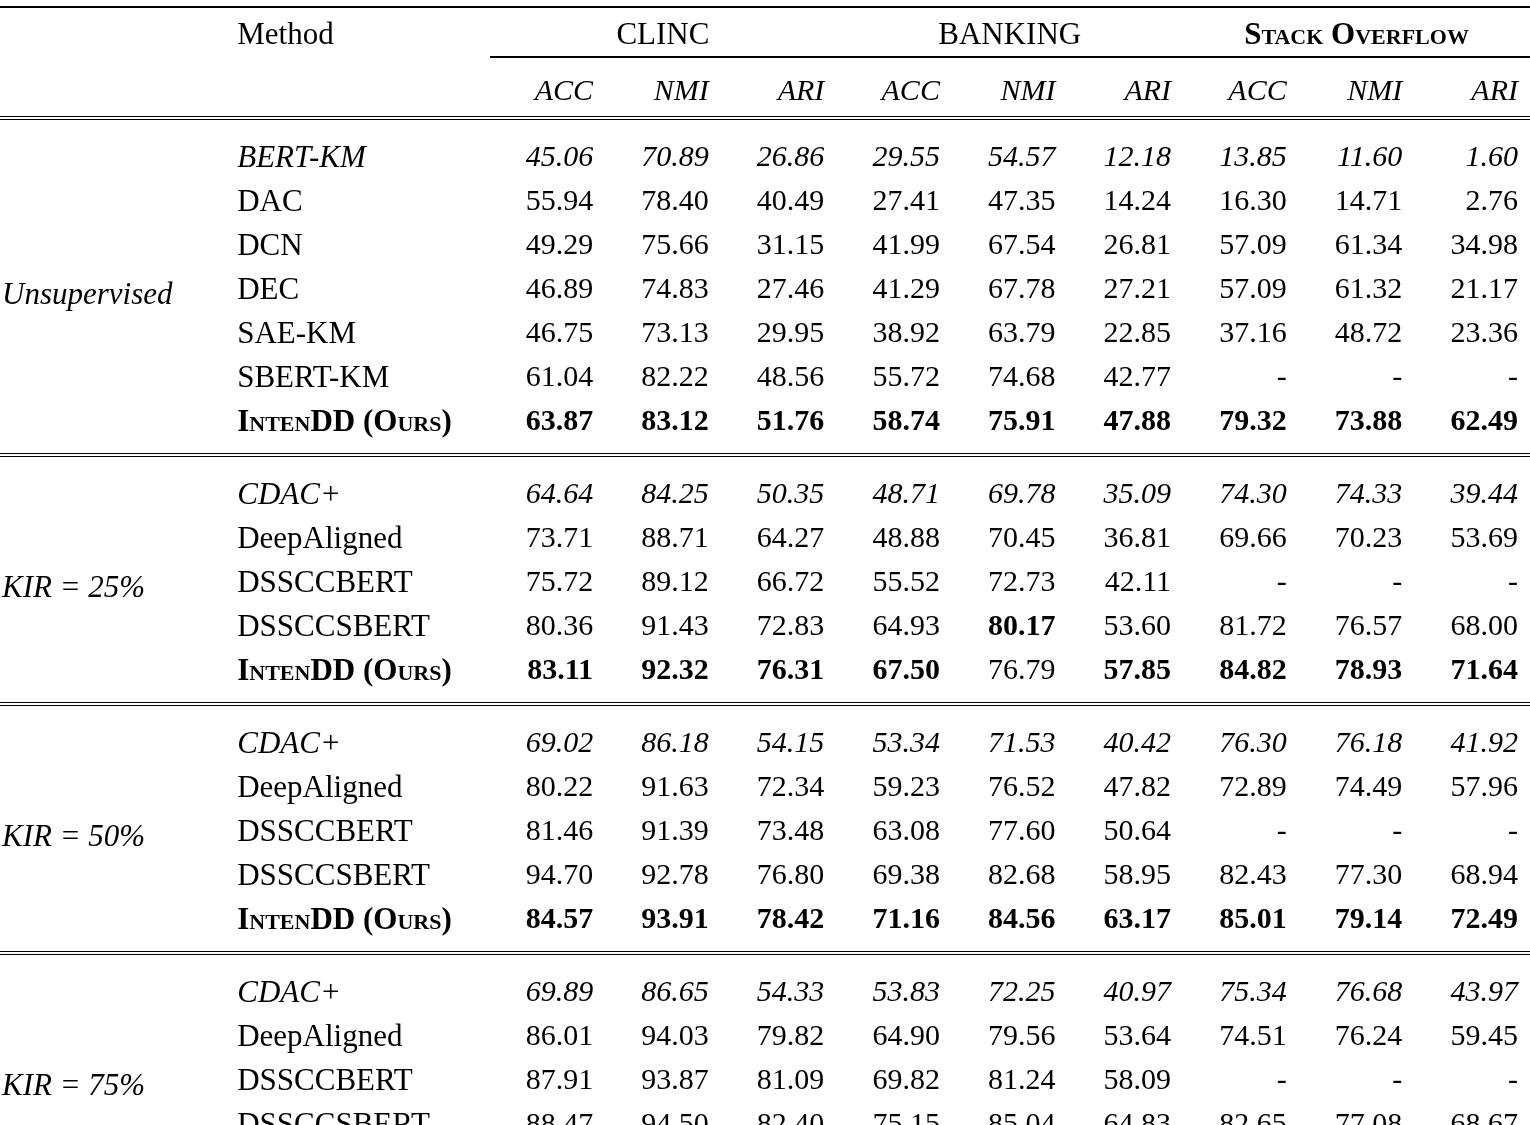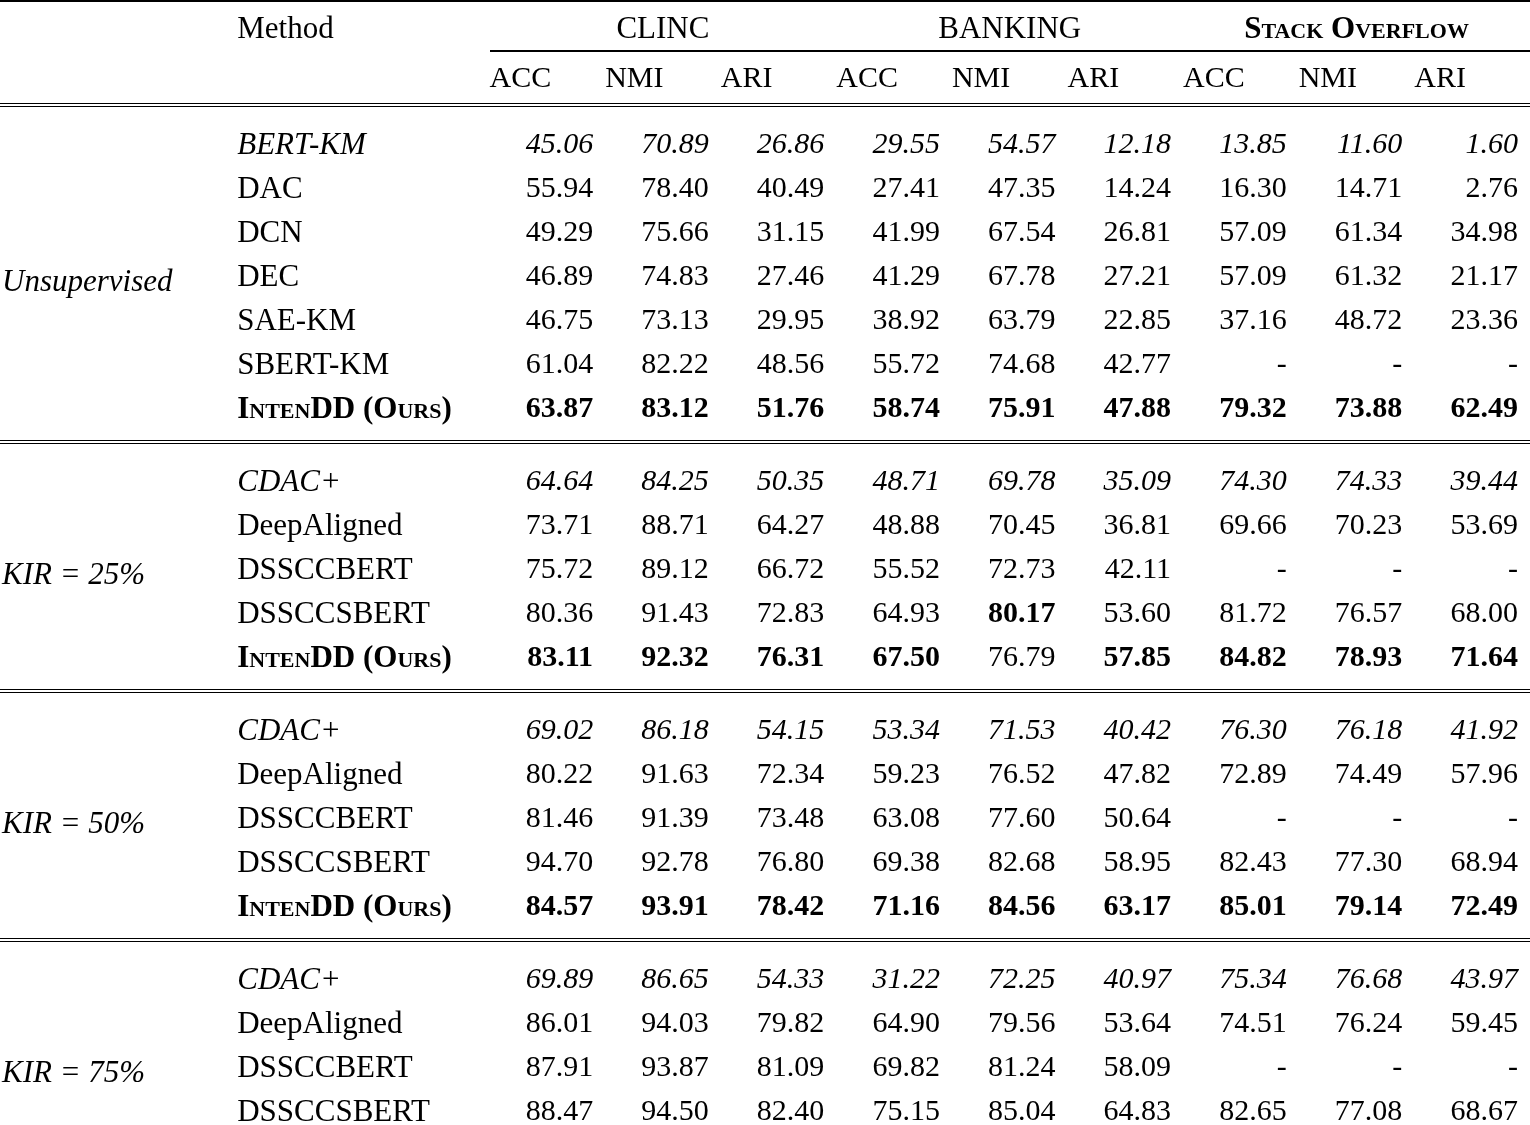--- a/index.html
+++ b/index.html
@@ -12,20 +12,21 @@
     height: 1125px;
     font-family: "Liberation Serif", "DejaVu Serif", serif;
     color: #000000;
     overflow: hidden;
   }
   #sheet {
     position: relative;
     width: 1530px;
     height: 865px;
     box-sizing: border-box;
+    margin-top: 6px;
   }
   table.results {
     border-collapse: collapse;
     width: 1530px;
     table-layout: fixed;
     font-size: 30px;
     line-height: 1.0;
   }
   
   col.c-group  { width: 232px; }
@@ -58,25 +59,27 @@
   .cmidcell {
     height: 4px;
     padding: 0;
   }
   .cmidline {
     height: 0;
     border-top: 2px solid #000;
     margin: 0 0px;
   }
   .subhead {
+    text-align: right;
     font-size: 30px;
-    padding-top: 9px;
+    padding-top: 16px;
     padding-bottom: 11px;
     padding-right: 12px;
     white-space: nowrap;
+    font-style: italic;
   }
   .methodhead {
     text-align: left;
     font-size: 31px;
     padding-left: 4px;
     vertical-align: top;
     padding-top: 10px;
   }
 
   
@@ -364,21 +367,21 @@
           <td class="num bold">85.01</td>
           <td class="num bold">79.14</td>
           <td class="num bold">72.49</td>
         </tr>
         <tr class="spacer-top blockrule">
           <td class="grouplabel" rowspan="5">KIR = 75%</td>
           <td class="method">CDAC+</td>
           <td class="num">69.89</td>
           <td class="num">86.65</td>
           <td class="num">54.33</td>
-          <td class="num">31.22</td>
+          <td class="num">53.83</td>
           <td class="num">72.25</td>
           <td class="num">40.97</td>
           <td class="num">75.34</td>
           <td class="num">76.68</td>
           <td class="num">43.97</td>
         </tr>
         <tr>
           <td class="method">DeepAligned</td>
           <td class="num">86.01</td>
           <td class="num">94.03</td>

